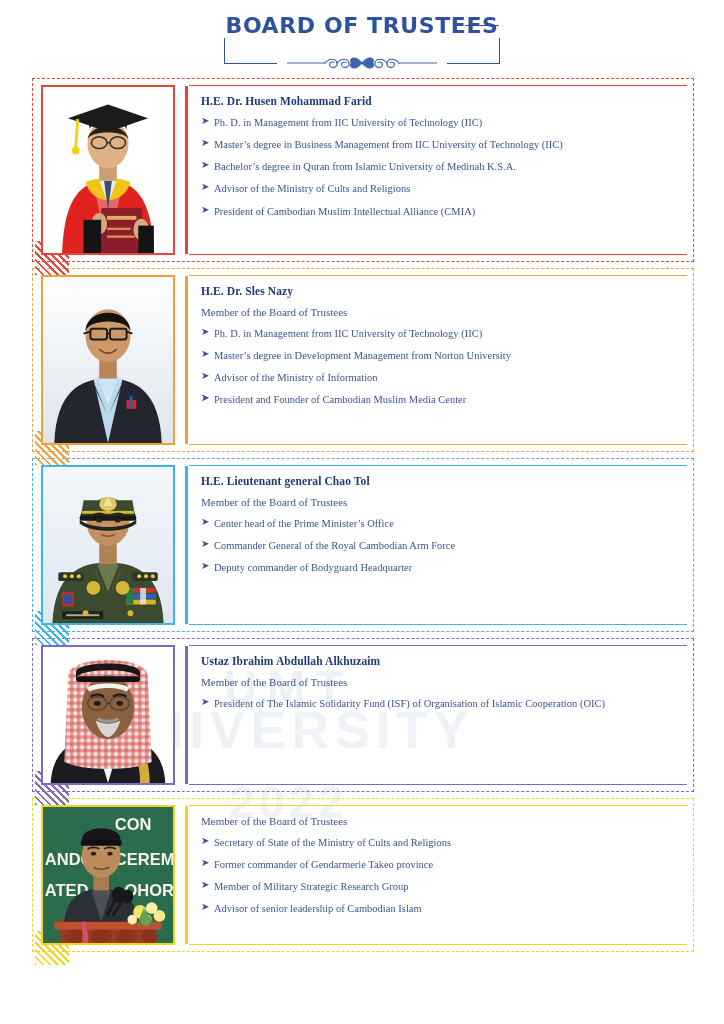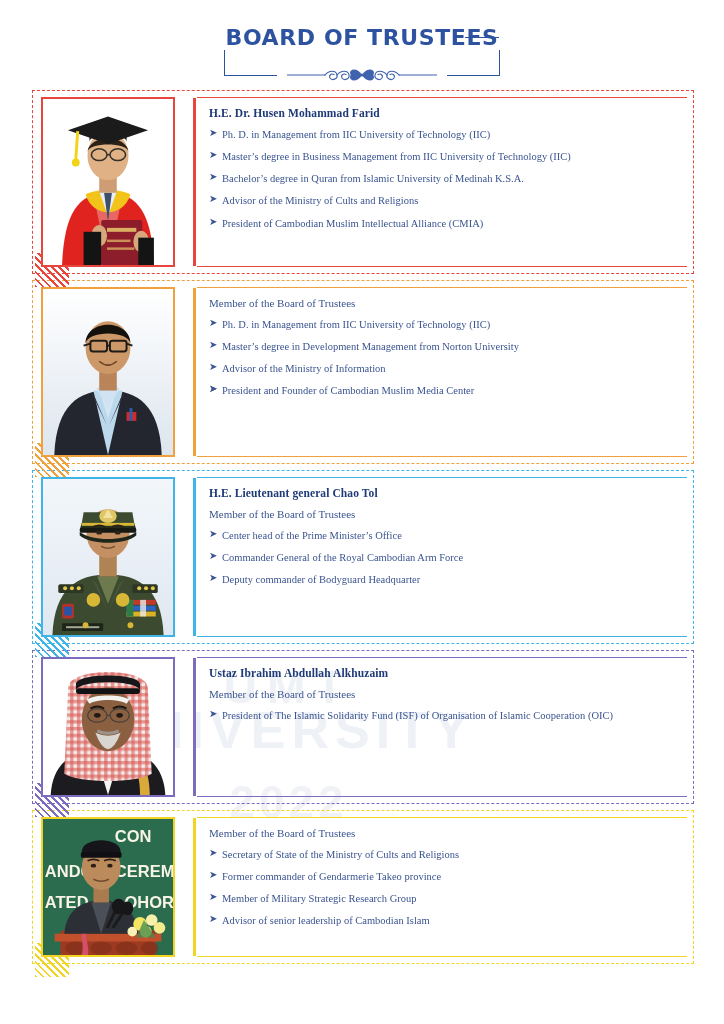--- a/index.html
+++ b/index.html
@@ -36,21 +36,21 @@
   }
   .wm-umt   { top: 660px; font-size: 46px; letter-spacing: 10px; }
   .wm-univ  { top: 700px; font-size: 52px; }
   .wm-year  { top: 775px; font-size: 46px; letter-spacing: 4px; color: #f0f2f6; }
 
   
   .title-block {
     position: relative;
     z-index: 2;
     width: 724px;
-    padding-top: 36px;
+    padding-top: 24px;
     display: flex;
     flex-direction: column;
     align-items: center;
   }
   .title-frame {
     position: relative;
     width: 276px;
     height: 40px;
     border: 1.4px solid #2d52a0;
     border-top-color: transparent;
@@ -149,21 +149,21 @@
       45deg,
       var(--accent) 0px, var(--accent) 2px,
       transparent 2px, transparent 5px
     );
   }
 
   
   .info {
     flex: 1 1 auto;
     position: relative;
-    margin-left: 18px;
+    margin-left: 10px;
     padding: 0 8px 0 12px;
     display: flex;
     flex-direction: column;
     border-top: 1.3px solid var(--accent);
     border-bottom: 1.3px solid var(--accent);
   }
   
   .info::before {
     content: "";
     position: absolute;
@@ -342,20 +342,21 @@
           <path d="M58 74 Q67 82 76 74" stroke="#6d4327" stroke-width="1.6" fill="none"></path>
 
           <g>
             <rect x="86" y="126" width="10" height="9" fill="#d32b2b"></rect>
             <rect x="89" y="122" width="3" height="13" fill="#2a5fb0"></rect>
           </g>
         </svg>
       </div>
     </div>
     <div class="info">
+      <div class="person-name">H.E. Dr. Sles Nazy</div>
       <div class="person-role">Member of the Board of Trustees</div>
       <ul class="cred-list">
         <li class="cred"><span class="arrow">➤</span><span>Ph. D. in Management from IIC University of Technology (IIC)</span></li>
         <li class="cred"><span class="arrow">➤</span><span>Master’s degree in Development Management from Norton University</span></li>
         <li class="cred"><span class="arrow">➤</span><span>Advisor of the Ministry of Information</span></li>
         <li class="cred"><span class="arrow">➤</span></li>
         <li class="cred"><span class="arrow">➤</span><span>President and Founder of Cambodian Muslim Media Center</span></li>
       </ul>
       <div class="info-spacer"></div>
     </div>

